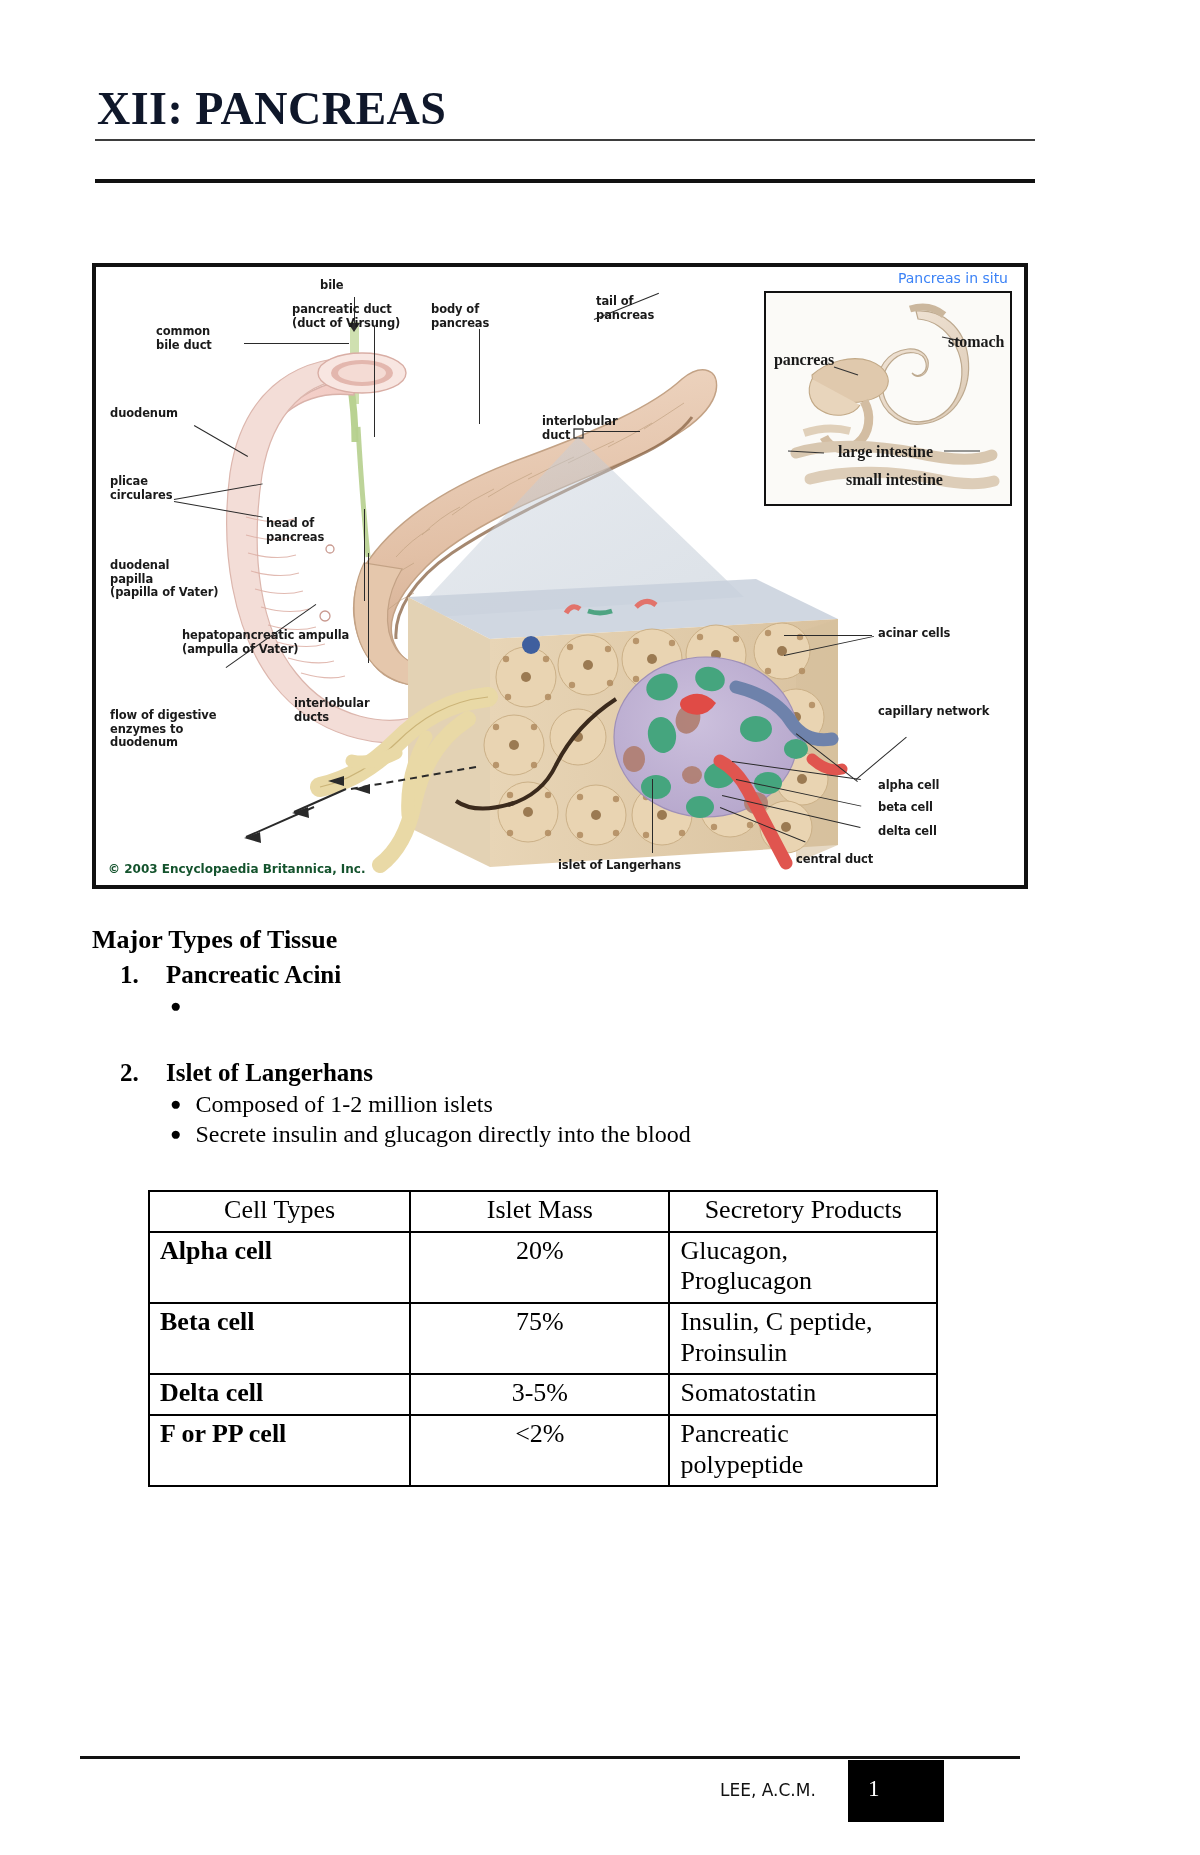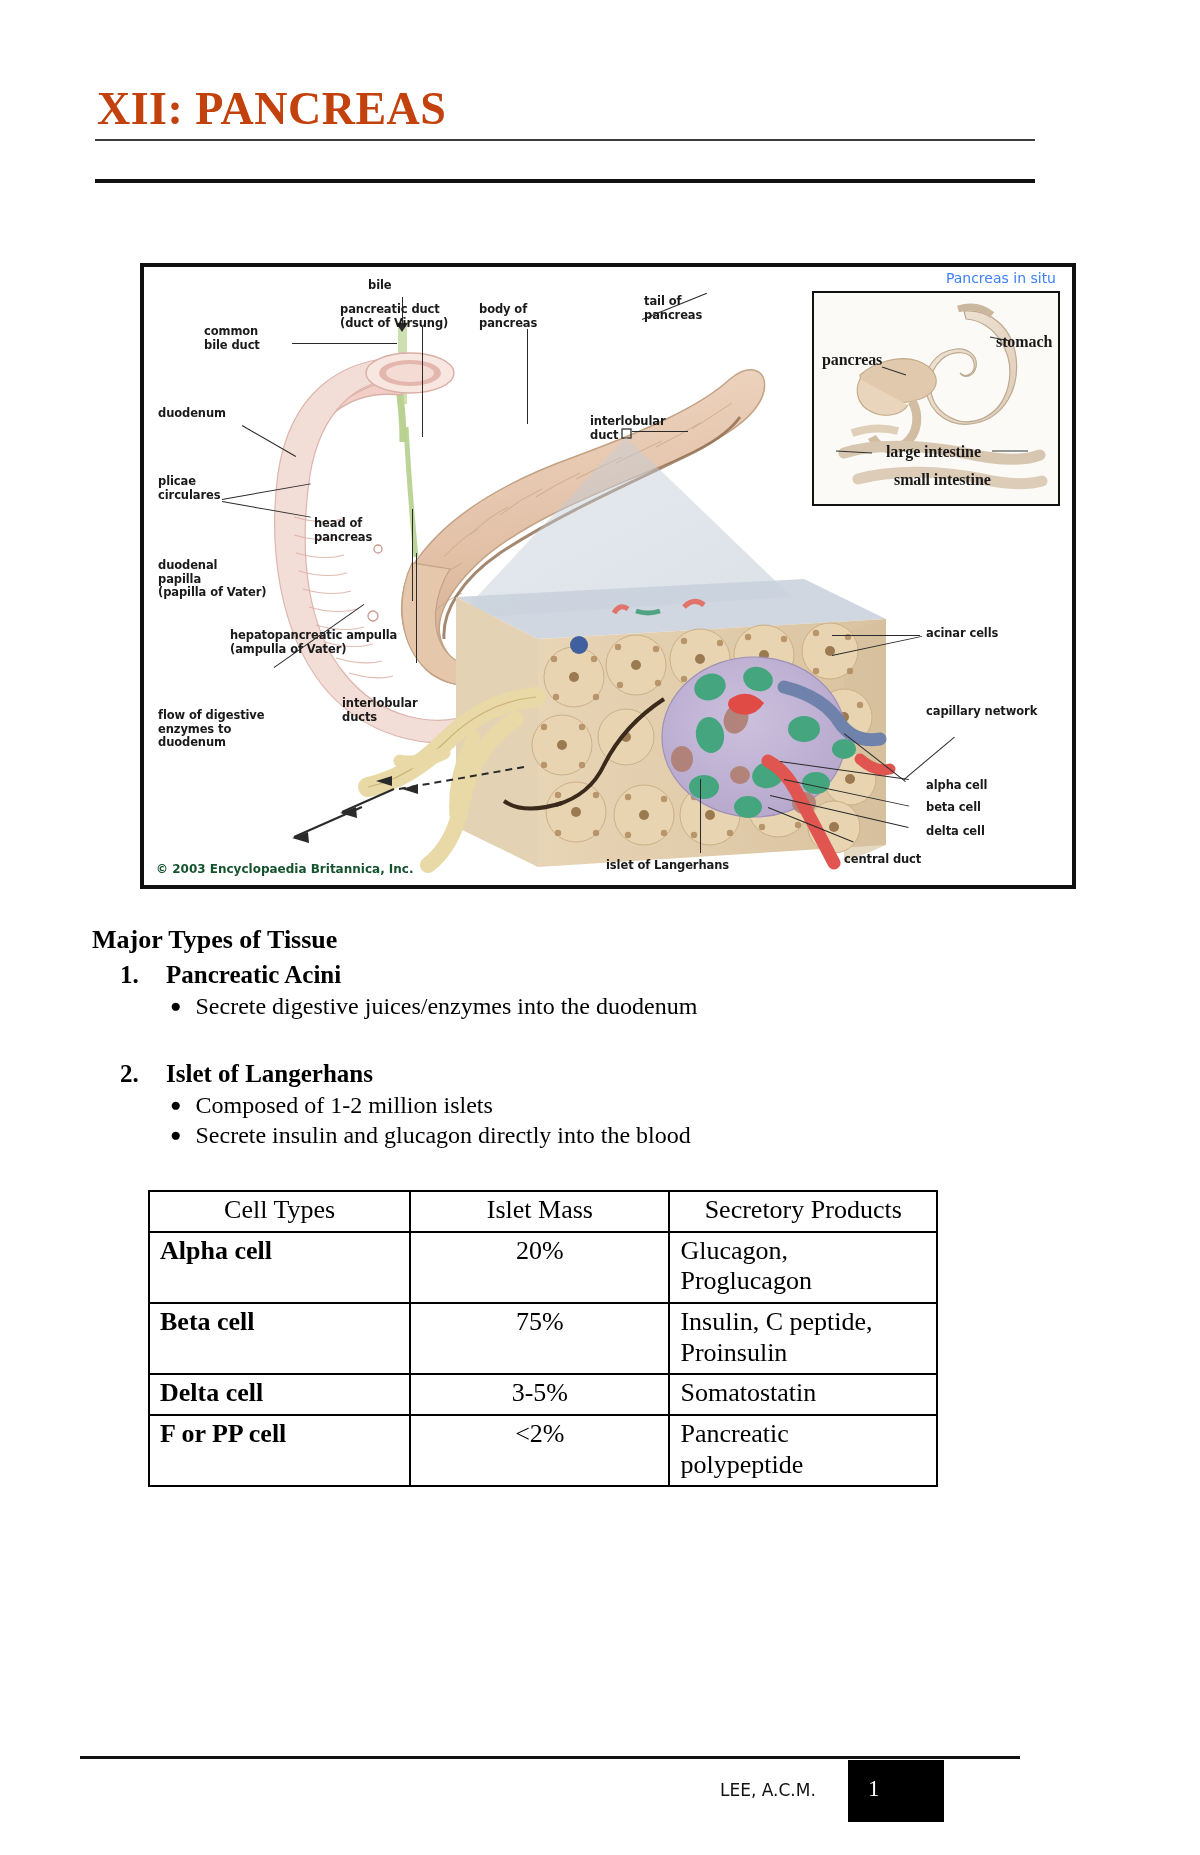--- a/index.html
+++ b/index.html
@@ -12,30 +12,30 @@
     position:relative;
     overflow:hidden;
   }
   .page { position:relative; width:1200px; height:1855px; padding:0; }
 
   
   .title-block { position:absolute; left:95px; top:85px; width:1040px; }
   .doc-title {
     font-family:"Liberation Serif", serif;
     font-size:46px; font-weight:bold; letter-spacing:0.5px;
-    color:#c2410c; line-height:1.05; margin:0 0 6px 2px;
+    color:#0f172a; line-height:1.05; margin:0 0 6px 2px;
   }
   .rule-thin { width:940px; height:2px; background:#3d3d3d; margin:0 0 0 0; }
   .rule-thick { width:940px; height:4px; background:#111; margin:38px 0 0 0; }
 
   
   .figure {
     position:absolute; left:92px; top:263px;
     width:936px; height:626px;
-    border:4px solid #111; background:#fff; overflow:hidden;margin-left:48px;
+    border:4px solid #111; background:#fff; overflow:hidden;
   }
   .fig-inner { position:absolute; inset:0; }
 
   .lbl {
     position:absolute;
     font-family:"DejaVu Sans", sans-serif;
     font-size:11.5px; font-weight:bold; color:#1a1a1a;
     line-height:1.18; white-space:pre; letter-spacing:-0.1px;
   }
   .lbl.sm { font-size:16px;font-family:Liberation Serif, serif; }
@@ -479,21 +479,20 @@
   <div class="body-sec">
     <div class="h-tissue">Major Types of Tissue</div>
 
     <div class="num-item indent1">
       <span class="n">1.</span>
       <span>Pancreatic Acini</span>
     </div>
     <ul class="sub-list indent2">
       <li>
         <span class="bullet">●</span>
-        <span>Secrete digestive juices/enzymes into the duodenum</span>
       </li>
     </ul>
 
     <div class="gap"></div>
 
     <div class="num-item indent1">
       <span class="n">2.</span>
       <span>Islet of Langerhans</span>
     </div>
     <ul class="sub-list indent2">

